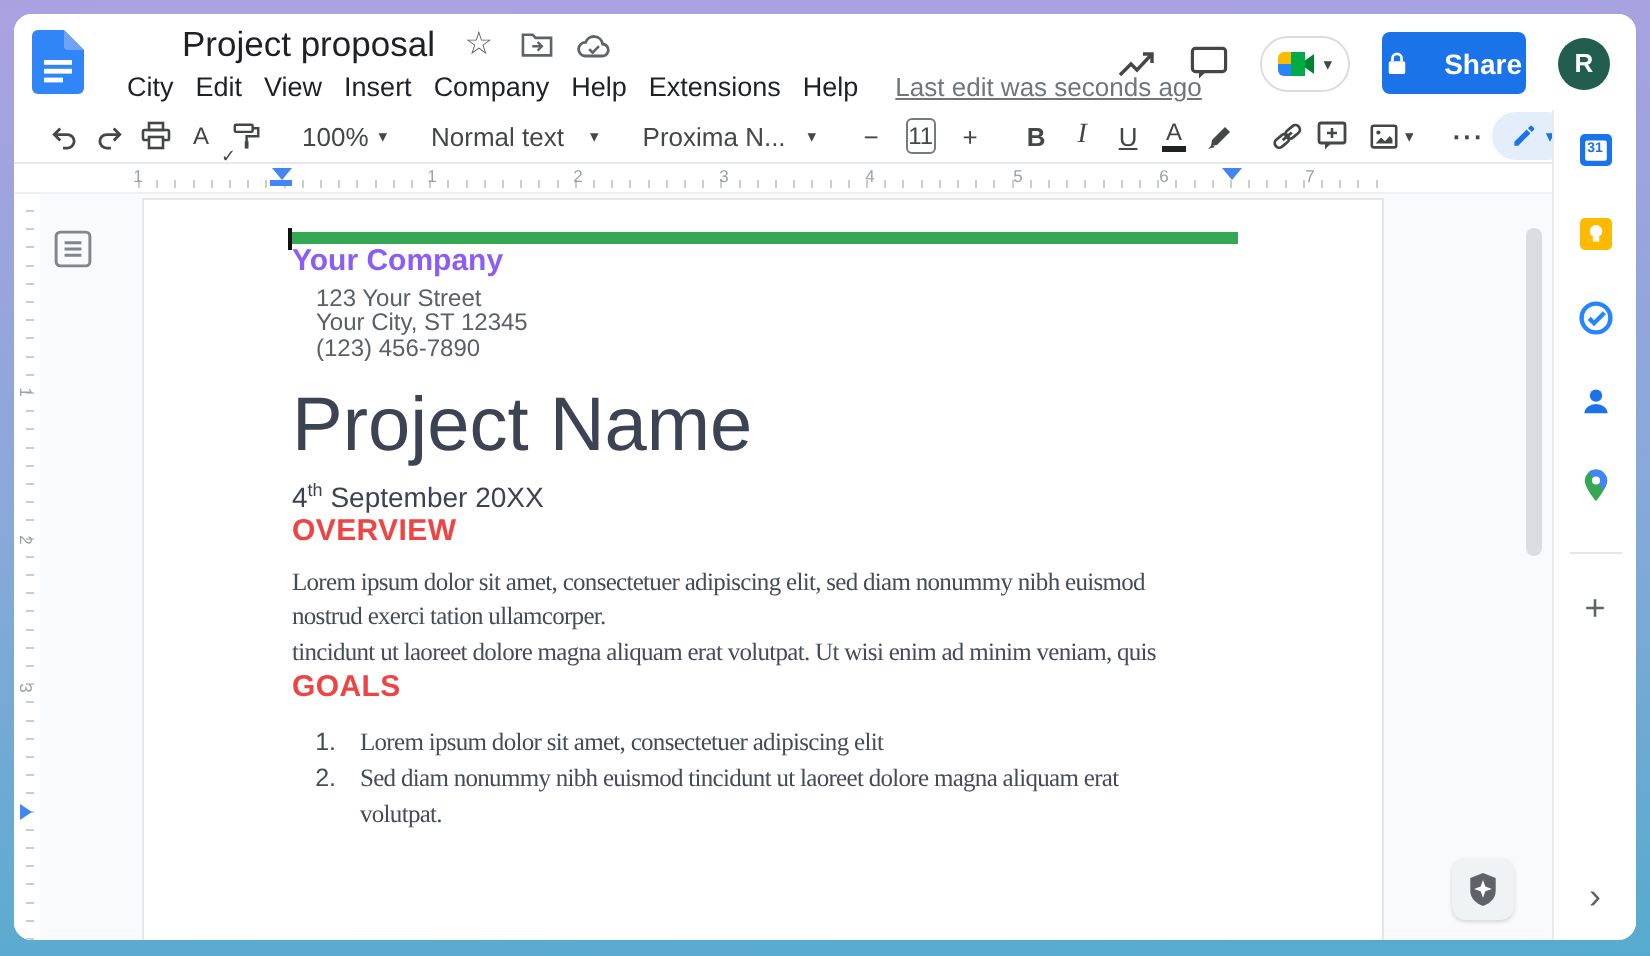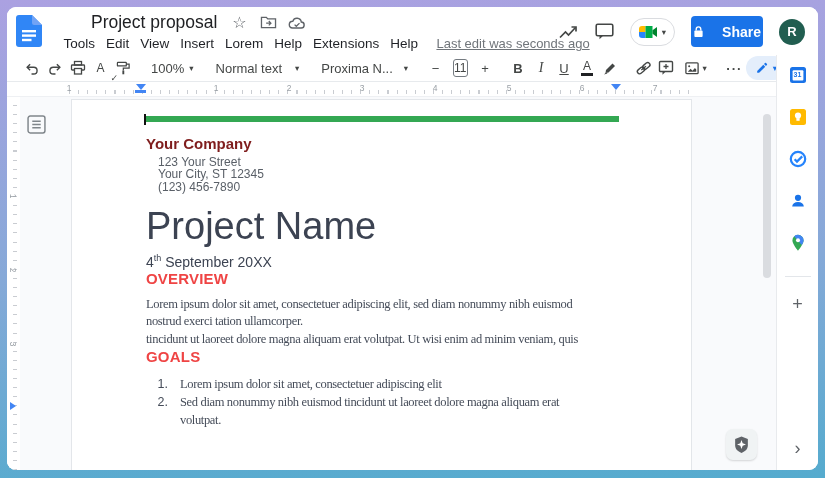--- a/index.html
+++ b/index.html
@@ -62,21 +62,21 @@
   .vr-ticks { position:absolute; top:8px; bottom:0; right:3px; width:4px;
               background:repeating-linear-gradient(180deg,#c9ccd1 0 1px, transparent 1px 9.1px); }
   .vr-num { position:absolute; left:0; font-size:8.5px; color:#9aa0a6; width:12px; text-align:center; transform:rotate(90deg); }
   .vr-marker { position:absolute; left:3px; top:305px; width:0; height:0; border-top:4px solid transparent; border-bottom:4px solid transparent; border-left:6px solid #4285f4; }
   .outline-btn { position:absolute; left:20px; top:18px; width:19px; height:19px; }
 
   .page { position:absolute; left:64px; top:2px; width:621px; height:640px; background:#fff; border:1px solid #e3e6ea; border-bottom:none; }
   .content { position:relative; padding:16px 72px 0 74px; }
   .cursor { position:absolute; left:72px; top:14px; width:2px; height:11px; background:#111; }
   .green-bar { height:6px; background:#34a853; }
-  .company { margin-top:13px; font-size:15px; font-weight:bold; color:#7f1d1d; }
+  .company { font-size:15px; font-weight:bold; color:#8b5cf6; }
   .addr { margin-top:4px; font-size:12px; line-height:12.3px; color:#5a6068;margin-left:12px; }
   .doc-name { margin-top:12px; font-size:38px; font-weight:400; color:#3c4352; }
   .doc-date { margin-top:5px; font-size:14px; font-weight:normal; color:#3c4352; }
   .doc-date sup { font-size:9px; }
   .sec-h { font-size:15px; font-weight:bold; color:#ef4444; letter-spacing:0.2px; }
   .para { margin-top:9px; }
   .body-line { font-size:12.5px; letter-spacing:-0.35px; line-height:17.6px; color:#454c59; white-space:nowrap;font-family:Liberation Serif, serif; }
   .goals-list { margin-top:11px; }
   .g-row { display:flex; }
   .g-num { width:34px; min-width:34px; text-align:right; padding-right:12px; font-size:12.5px; line-height:17.6px; color:#454c59; }
@@ -121,25 +121,25 @@
         </span>
         <span class="ticon">
           <svg width="18" height="14" viewBox="0 0 18 14">
               <path d="M4.6 12A3.4 3.4 0 0 1 4.8 5.2 4.4 4.4 0 0 1 13.3 6 3 3 0 0 1 13 12z" fill="none" stroke="#5f6368" stroke-width="1.4"></path>
               <path d="M6.6 8.6l1.7 1.7 3.2-3.2" fill="none" stroke="#5f6368" stroke-width="1.3"></path>
             </svg>
         </span>
       </span>
     </div>
     <div class="menu-row">
-      <span class="menu-item">Tools</span>
+      <span class="menu-item">City</span>
       <span class="menu-item">Edit</span>
       <span class="menu-item">View</span>
       <span class="menu-item">Insert</span>
-      <span class="menu-item">Lorem</span>
+      <span class="menu-item">Company</span>
       <span class="menu-item">Help</span>
       <span class="menu-item">Extensions</span>
       <span class="menu-item">Help</span>
       <span class="last-edit">Last edit was seconds ago</span>
     </div>
     <div class="header-right">
       <span class="hicon">
         <svg width="21" height="16" viewBox="0 0 21 16">
             <path d="M2 13.5l5.5-5.5 3 3 7-7.5" fill="none" stroke="#444746" stroke-width="1.7"></path>
             <path d="M13.5 3h4.5v4.5" fill="none" stroke="#444746" stroke-width="1.7"></path>

